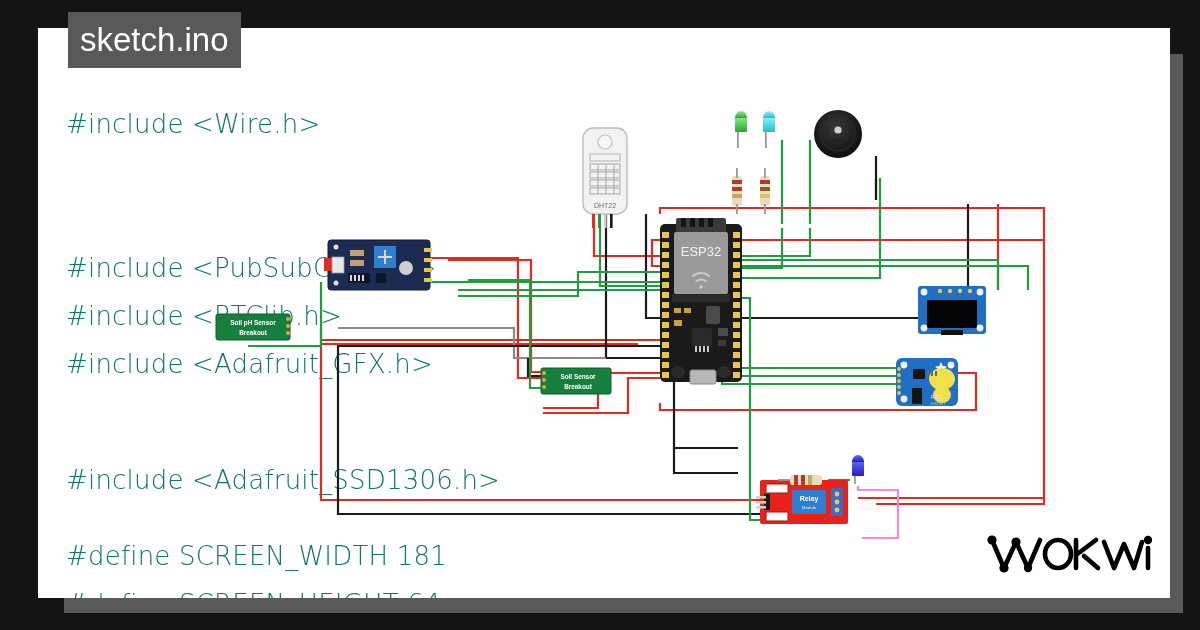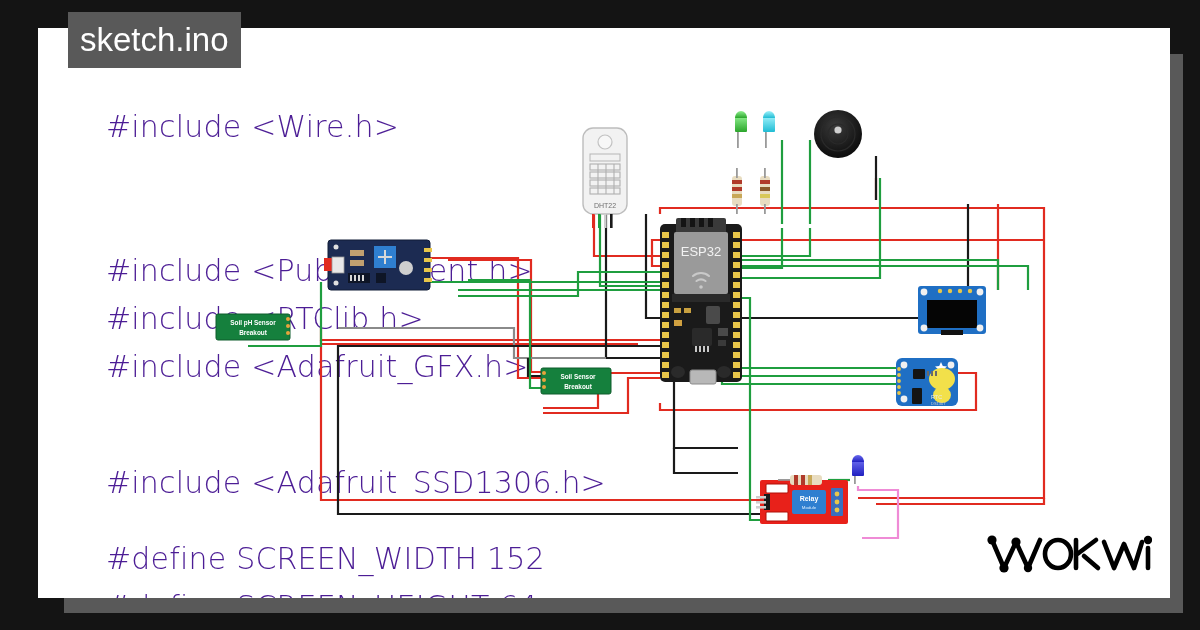--- a/index.html
+++ b/index.html
@@ -33,26 +33,25 @@
   
   .code-layer {
     position: absolute;
     left: 0; top: 0; width: 100%; height: 100%;
     pointer-events: none;
   }
   .code-line {
     position: absolute;
     left: 28px;
     font-family: "DejaVu Sans", sans-serif;
-    font-size: 30px;
+    font-size: 26px;
     font-weight: 300;
-    color: #4c1d95;
+    color: #0f766e;
     white-space: pre;
     letter-spacing: 0.2px;
-    margin-left: 40px;
   }
   
   .tab-chip {
     position: absolute;
     left: 68px; top: 12px;
     height: 56px;
     padding: 0 12px;
     background: #595959;
     color: #ffffff;
     font-size: 33px;
@@ -87,21 +86,21 @@
 
   <div class="canvas">
 
     <div class="code-layer">
       <div class="code-line" style="top:81px">#include &lt;Wire.h&gt;</div>
       <div class="code-line" style="top:225px">#include &lt;PubSubClient.h&gt;</div>
       <div class="code-line" style="top:273px">#include &lt;RTClib.h&gt;</div>
       <div class="code-line" style="top:321px">#include &lt;Adafruit_GFX.h&gt;</div>
       <div class="code-line" style="top:437px">#include &lt;Adafruit_SSD1306.h&gt;</div>
       <div class="code-line" style="top:465px"></div>
-      <div class="code-line" style="top:513px">#define SCREEN_WIDTH 152</div>
+      <div class="code-line" style="top:513px">#define SCREEN_WIDTH 181</div>
       <div class="code-line" style="top:561px">#define SCREEN_HEIGHT 64</div>
     </div>
 
     <div class="diagram">
       <svg width="1132" height="570" viewBox="0 0 1132 570" xmlns="http://www.w3.org/2000/svg">
         <defs>
           <linearGradient id="ledG" x1="0" y1="0" x2="0" y2="1">
             <stop offset="0%" stop-color="#8ff08f"></stop>
               <stop offset="100%" stop-color="#2ba52b"></stop>
           </linearGradient>

